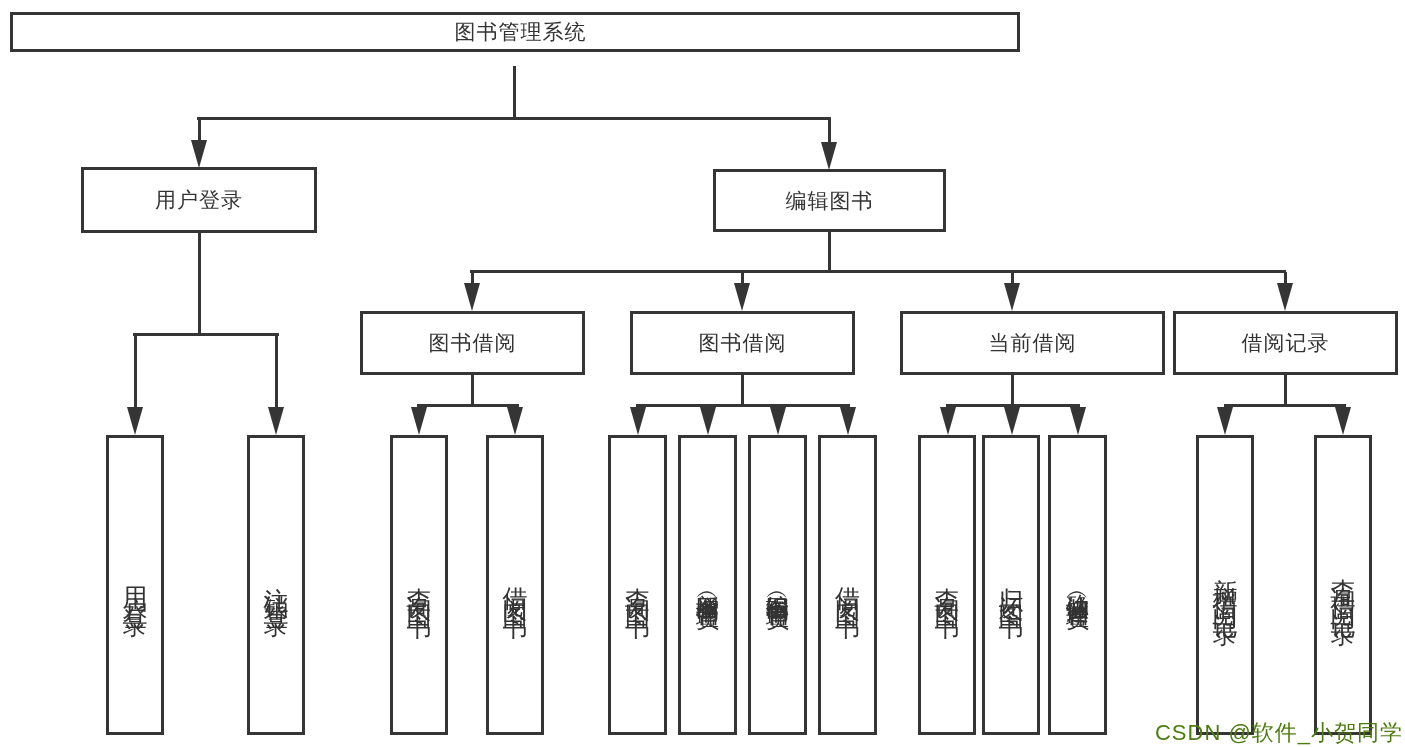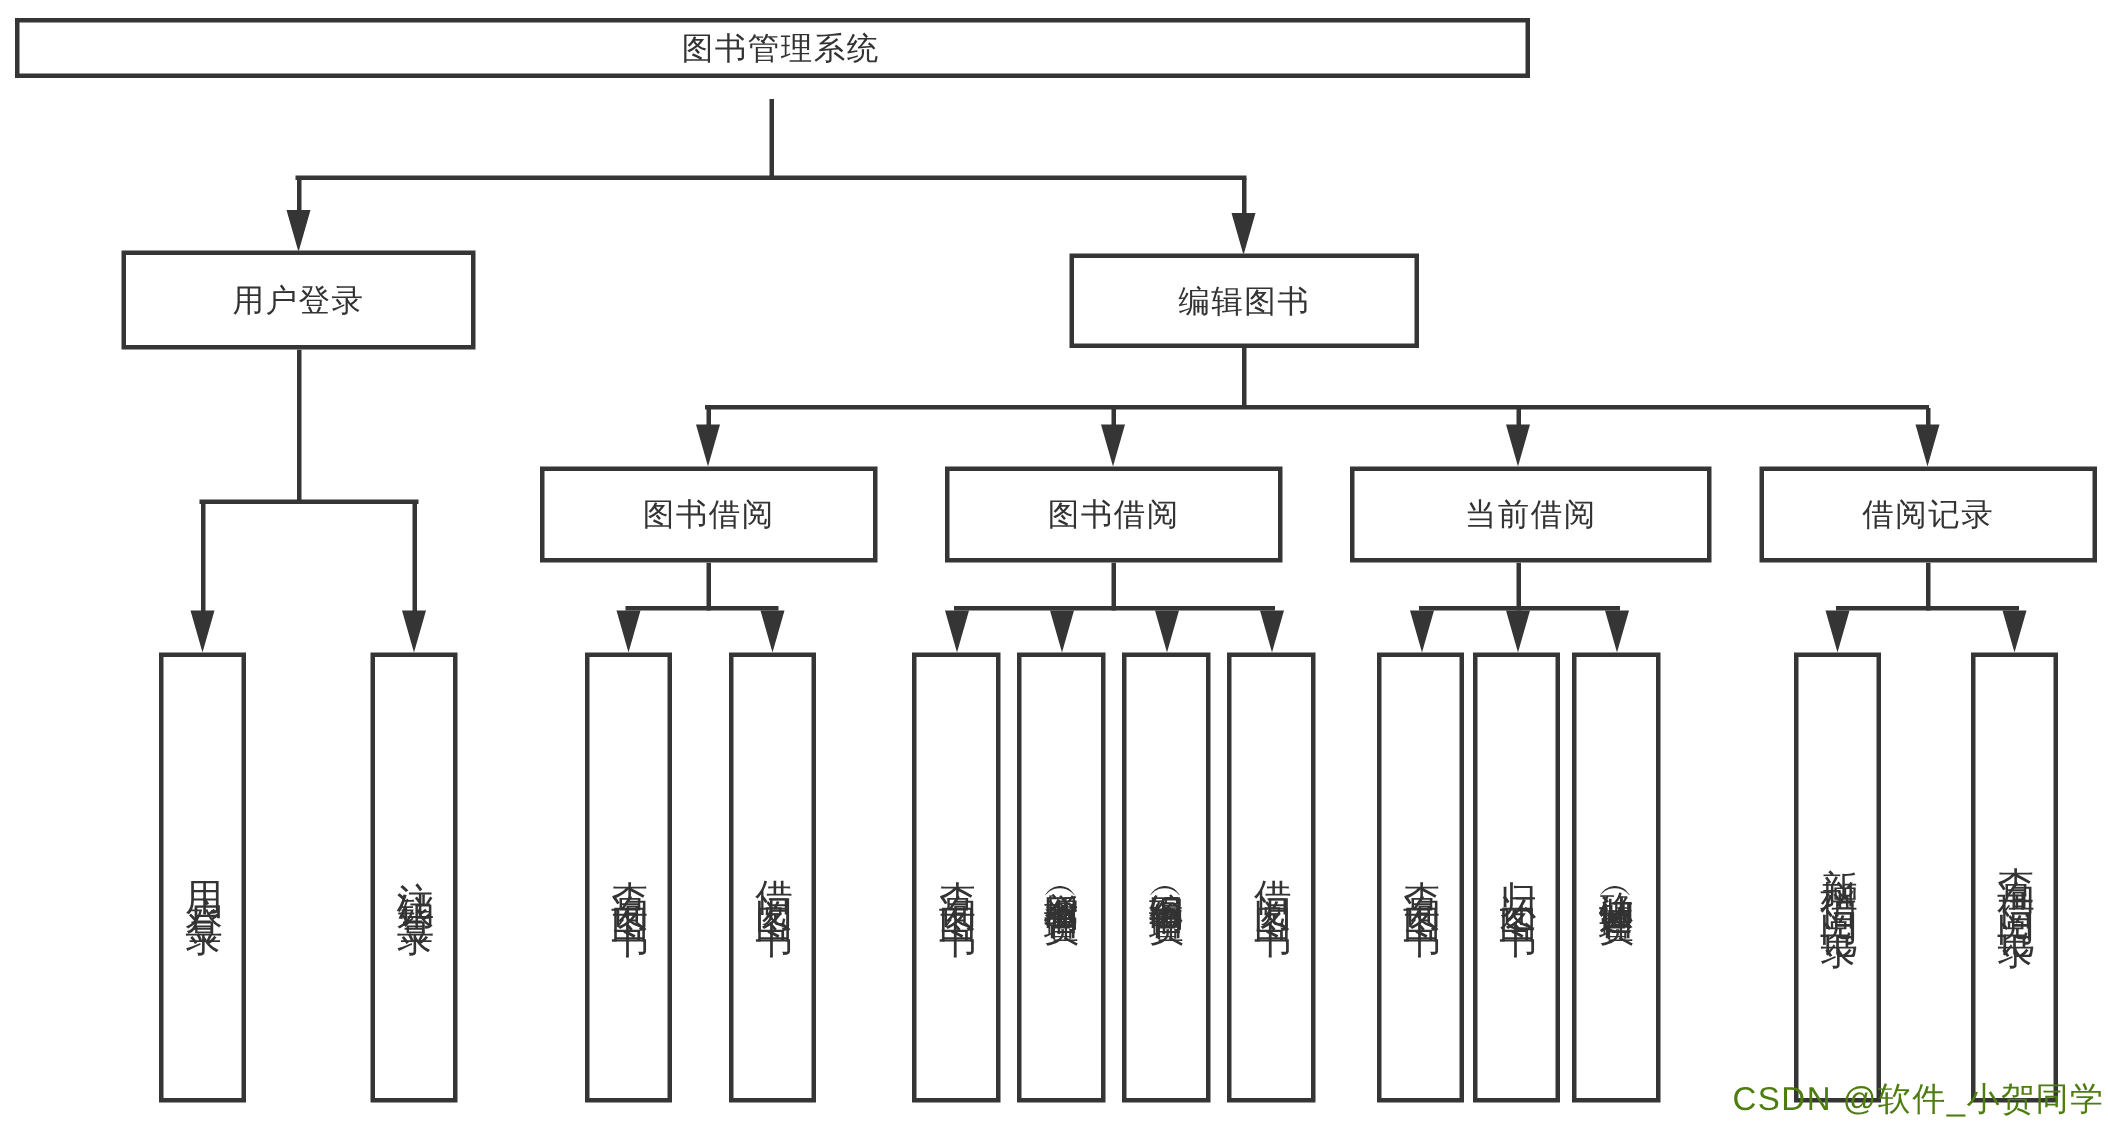--- a/index.html
+++ b/index.html
@@ -132,21 +132,21 @@
   <div class="node" style="left:713px; top:169px; width:233px; height:63px;">
     <span class="label">编辑图书</span>
   </div>
 
   <div class="node" style="left:360px; top:311px; width:225px; height:64px;">
     <span class="label">图书借阅</span>
   </div>
   <div class="node" style="left:630px; top:311px; width:225px; height:64px;">
     <span class="label">图书借阅</span>
   </div>
-  <div class="node" style="left:900px; top:311px; width:241px; height:64px;">
+  <div class="node" style="left:900px; top:311px; width:265px; height:64px;">
     <span class="label">当前借阅</span>
   </div>
   <div class="node" style="left:1173px; top:311px; width:225px; height:64px;">
     <span class="label">借阅记录</span>
   </div>
 
   <div class="node leaf" style="left:106px; top:435px; width:58px; height:300px;">
     <span class="vtext">用户登录</span>
   </div>
   <div class="node leaf" style="left:247px; top:435px; width:58px; height:300px;">

